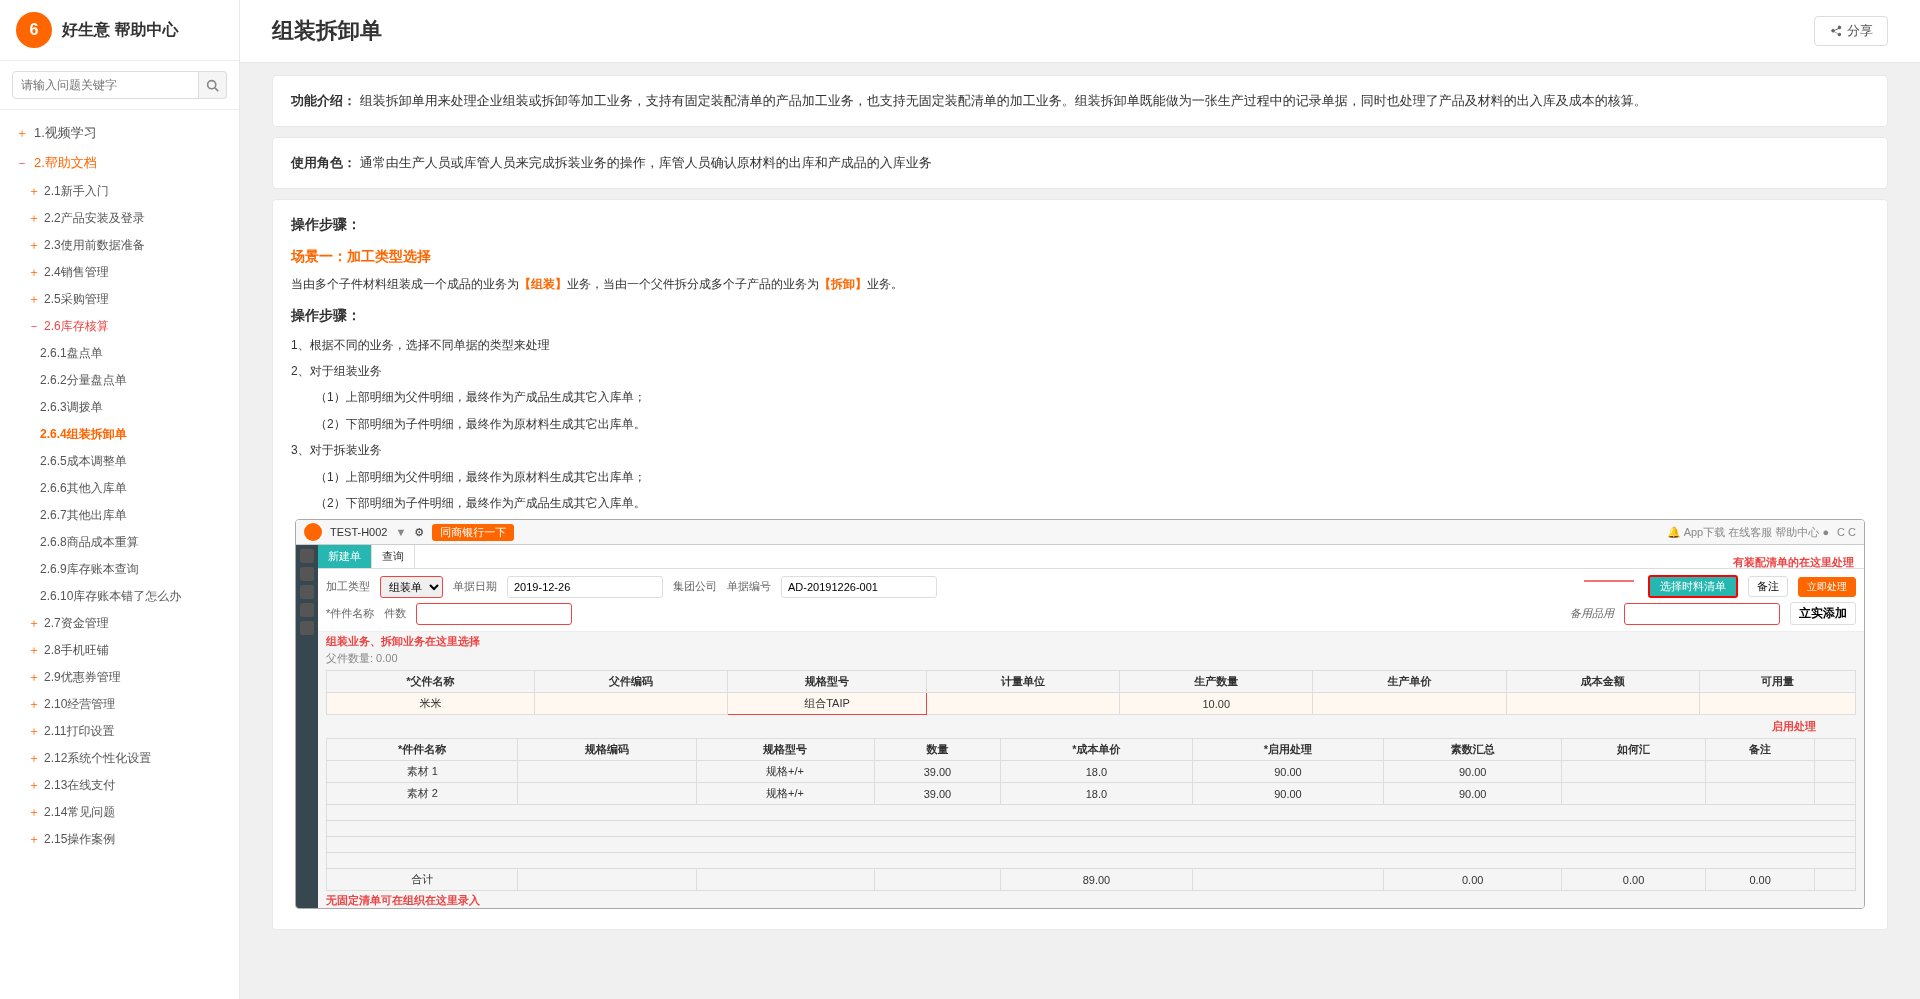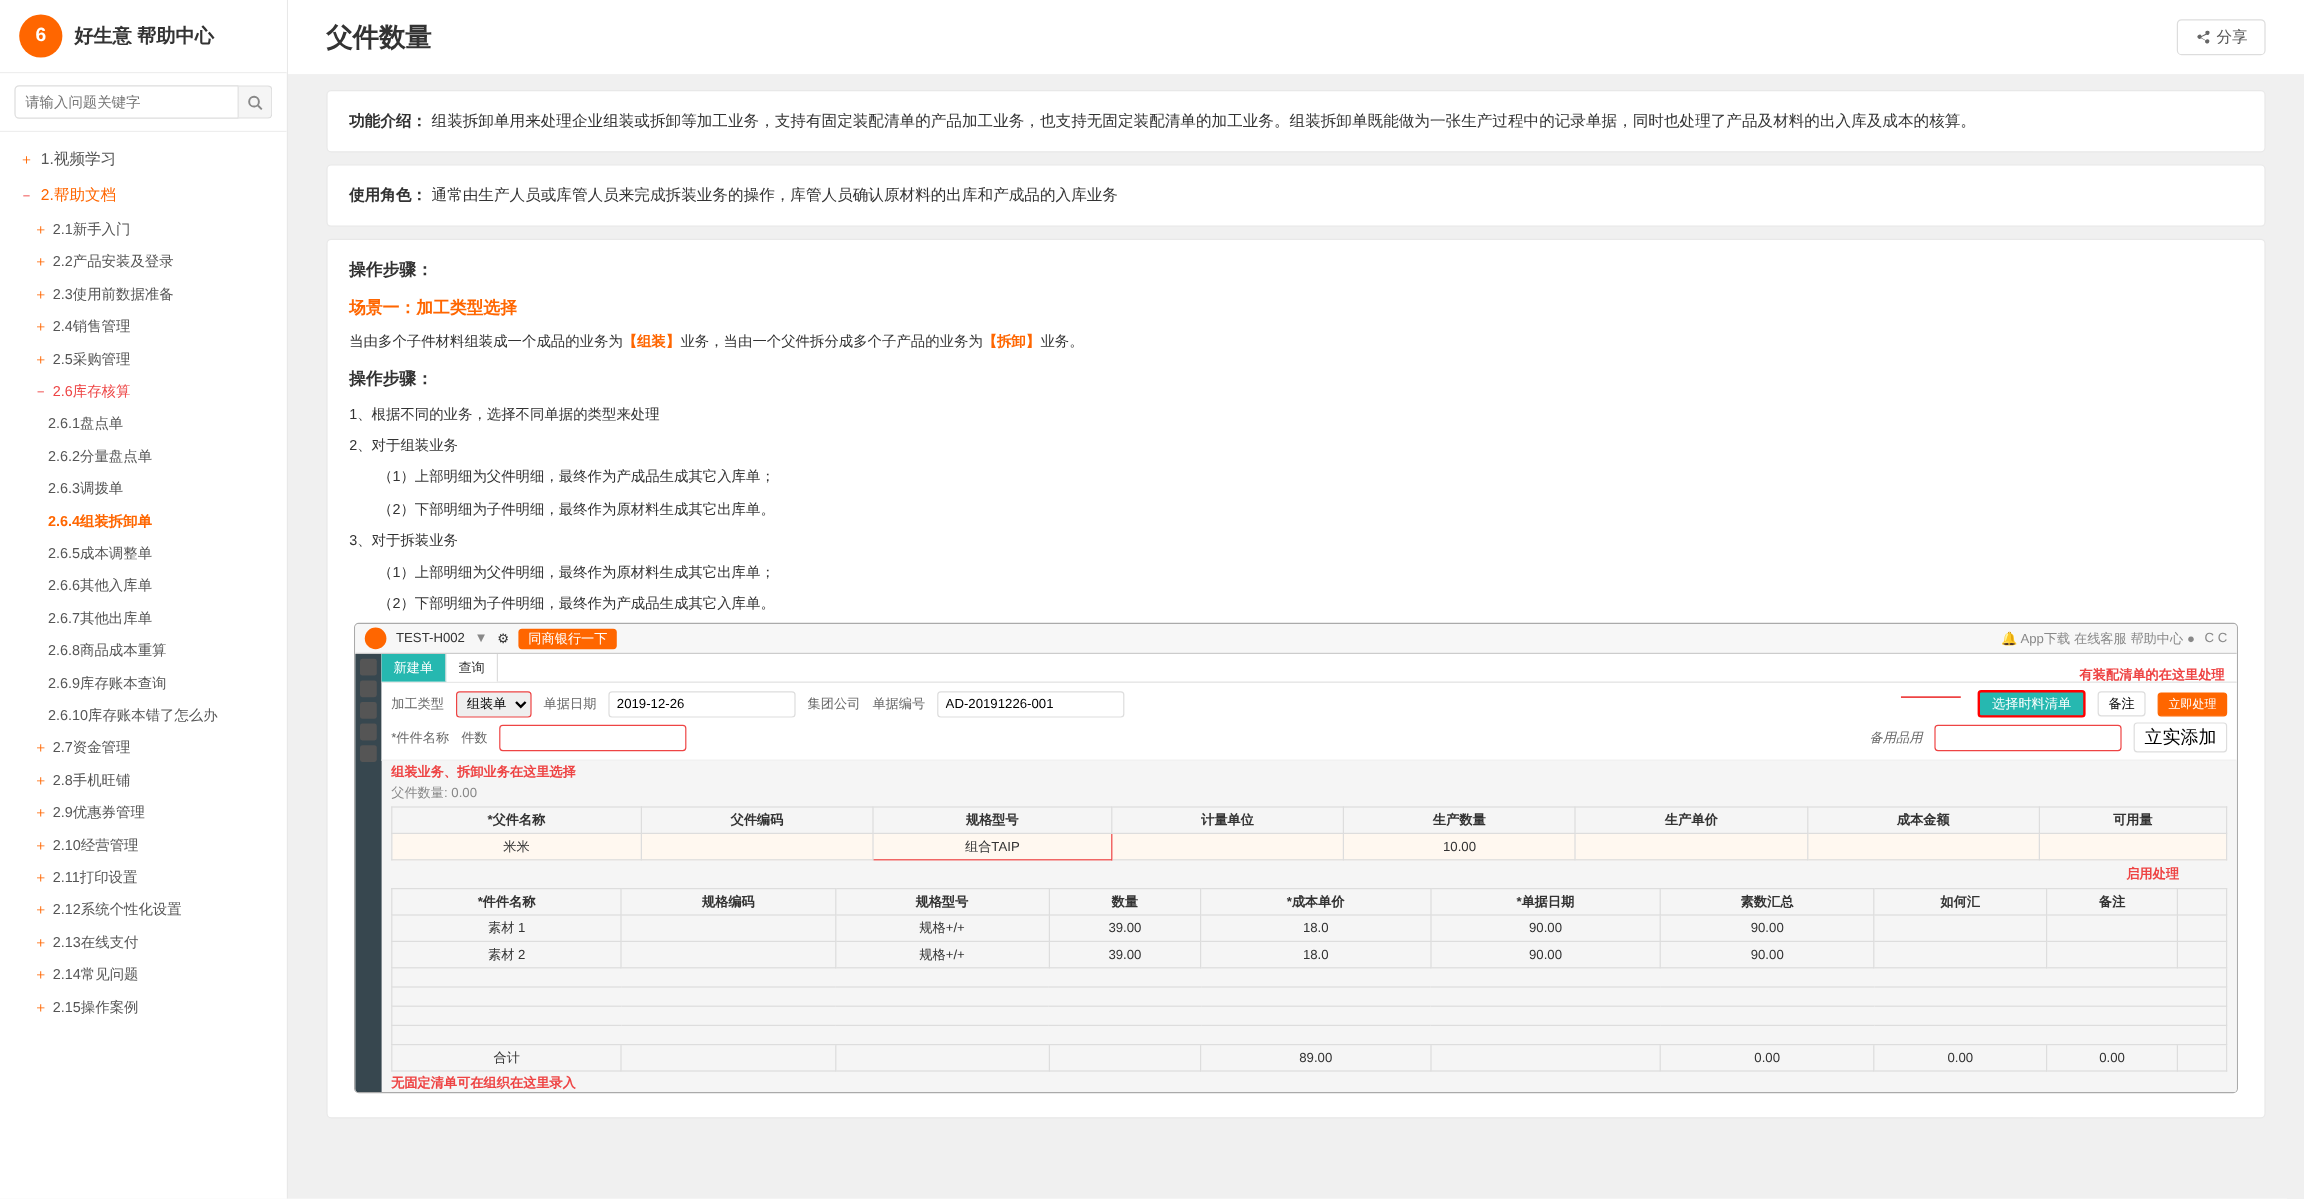--- a/index.html
+++ b/index.html
@@ -323,21 +323,21 @@
       </div>
       <div class="nav-sub-item">
         <span style="color:#f60;margin-right:4px;">＋</span><span>2.15操作案例</span>
       </div>
     </div>
   </nav>
 </div>
 
 <div class="main">
   <div class="main-header">
-    <h1 class="page-title">父件数量</h1>
+    <h1 class="page-title">组装拆卸单</h1>
     <button class="share-btn">
       <svg width="14" height="14" viewBox="0 0 16 16">
         <path d="M12 10a2 2 0 0 0-1.6.8L6.4 8.6a2 2 0 0 0 0-.8L11 5.6A2 2 0 1 0 10 4a2 2 0 0 0 .4.6L6.4 6.8A2 2 0 1 0 6 9l4 2.2a2 2 0 1 0 2-1.2z" fill="#666"></path>
       </svg>
       <span>分享</span>
     </button>
   </div>
 
   <div class="content-area">
 
@@ -425,21 +425,21 @@
                   <button class="mock-btn" style="font-size:11px;">备注</button>
                   <button class="mock-btn mock-btn-orange" style="font-size:10px;">立即处理</button>
                 </div>
                 <div style="display:flex;gap:10px;align-items:center;margin-top:4px;">
                   <span style="font-size:11px;color:#666;">*件件名称</span>
                   <span style="font-size:11px;color:#666;">件数</span>
                   <input type="text" class="mock-input mock-input-red" style="min-width: 80px;">
                   <span style="flex:1;"></span>
                   <span style="font-size:11px;color:#666;font-style:italic;">备用品用</span>
                   <input type="text" class="mock-input mock-input-red" style="min-width: 80px;">
-                  <button class="mock-btn" style="font-size:15px;">立实添加</button>
+                  <button class="mock-btn" style="font-size:12px;font-weight:bold;">立实添加</button>
                 </div>
 
                 <div style="position:absolute;top:2px;right:220px;">
                   <svg width="60" height="20">
                       <line x1="0" y1="10" x2="50" y2="10" stroke="#e44" stroke-width="1.5" marker-end="url(#arr)"></line>
                     </svg>
                 </div>
                 <div style="position:absolute;top:-14px;right:10px;color:#e44;font-size:11px;font-weight:bold;white-space:nowrap;">有装配清单的在这里处理</div>
               </div>
 
@@ -485,21 +485,21 @@
 
               <div style="padding:0 8px;">
                 <table class="mock-table">
                   <thead>
                     <tr>
                       <th>*件件名称</th>
                       <th>规格编码</th>
                       <th>规格型号</th>
                       <th>数量</th>
                       <th>*成本单价</th>
-                      <th>*单据日期</th>
+                      <th>*启用处理</th>
                       <th>素数汇总</th>
                       <th>如何汇</th>
                       <th>备注</th>
                       <th></th>
                     </tr>
                   </thead>
                   <tbody>
                     <tr>
                       <td>素材 1</td>
                       <td></td>

